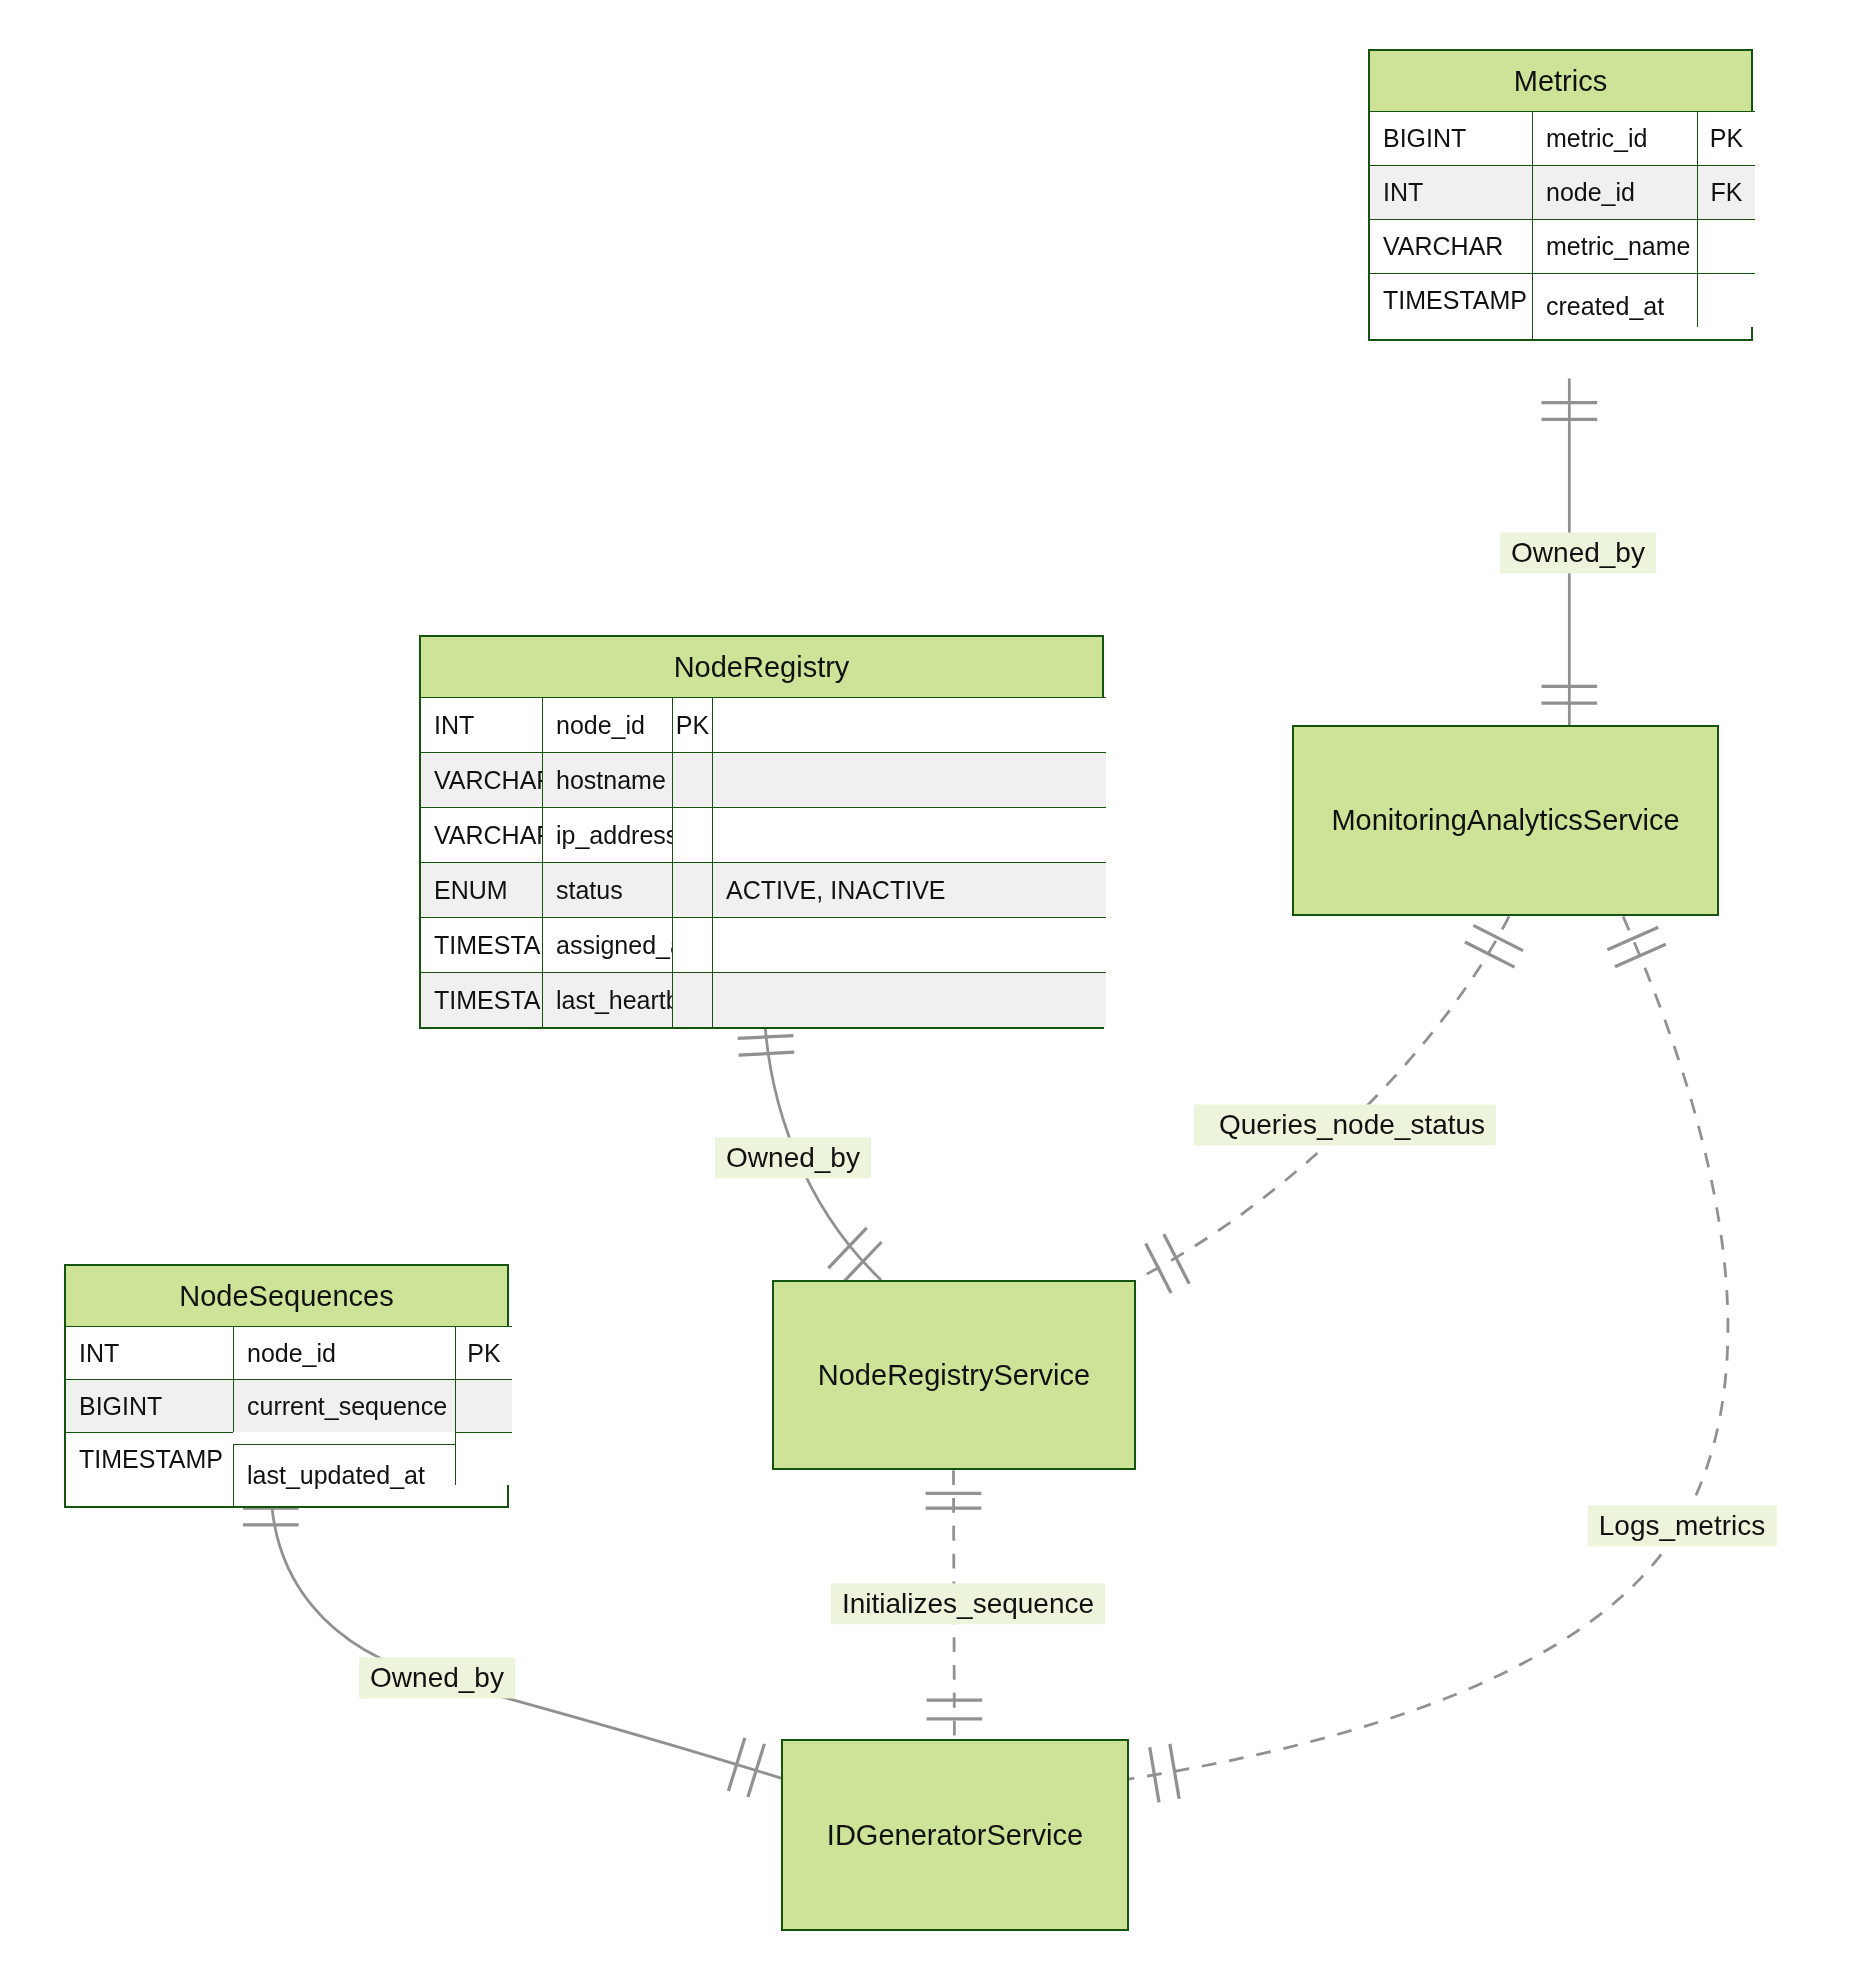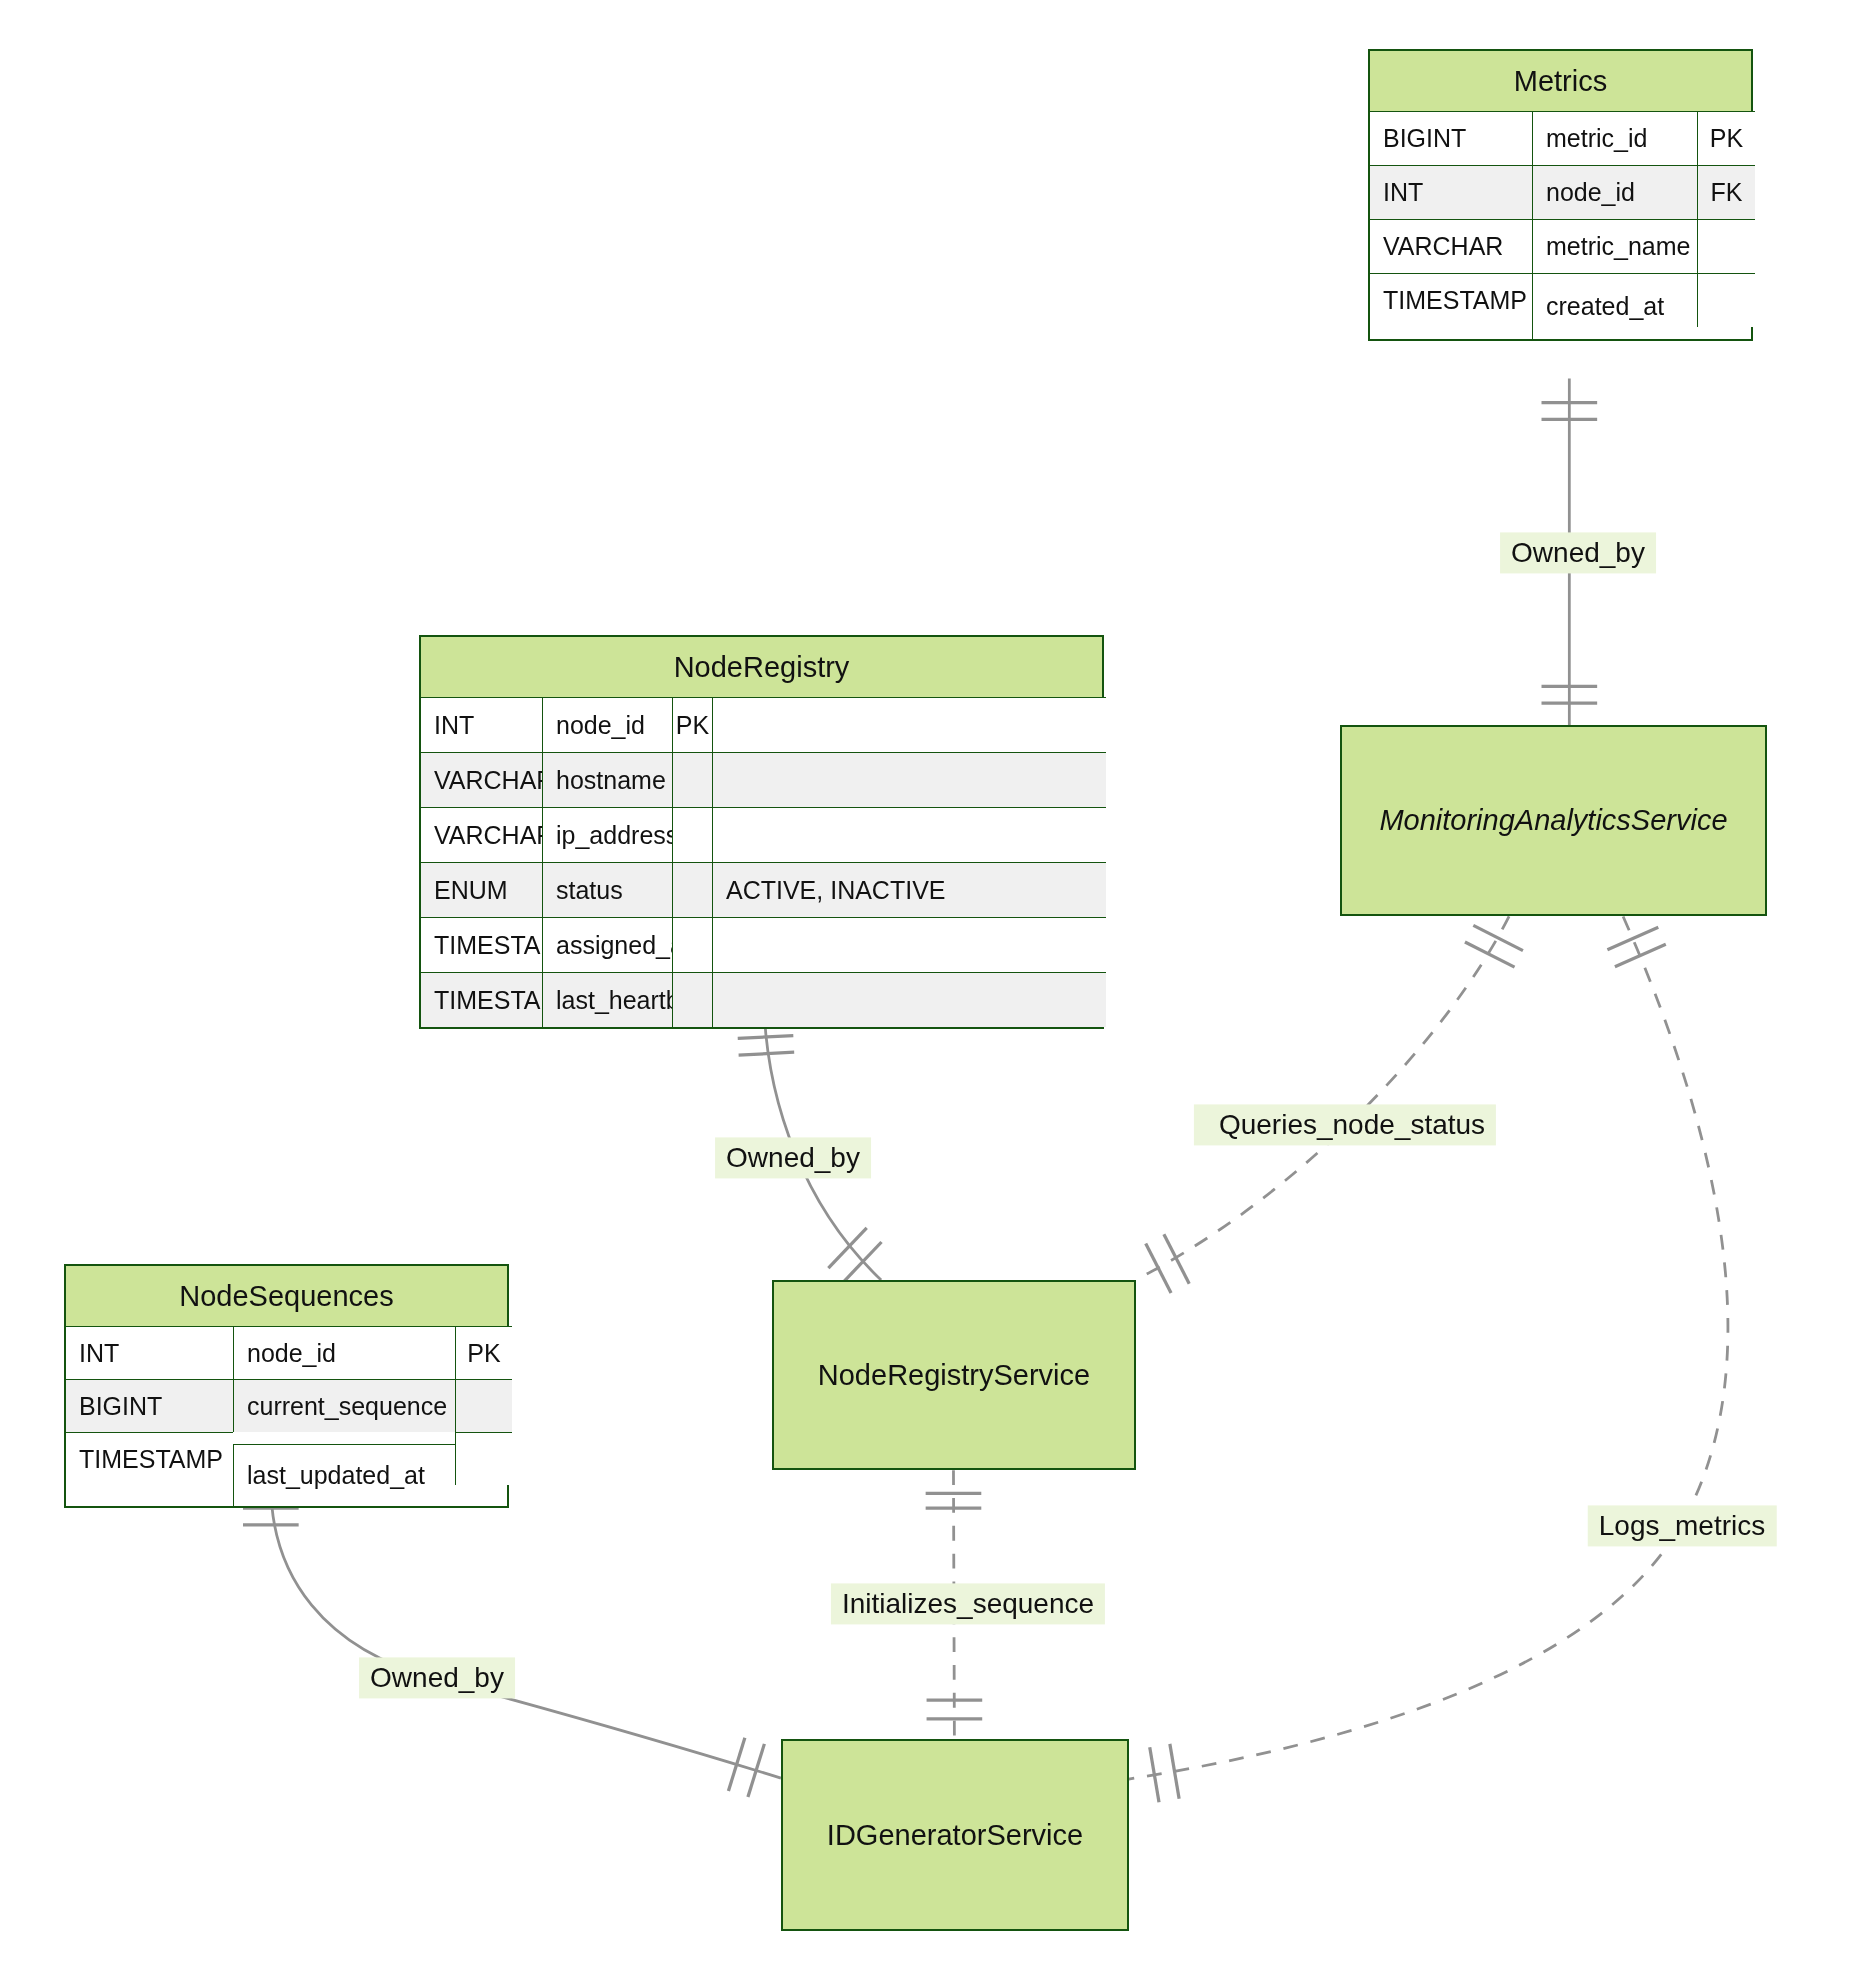--- a/index.html
+++ b/index.html
@@ -136,18 +136,18 @@
           <div class="cell c0" style="height: 53px; background: rgb(240, 240, 240);">BIGINT</div>
           <div class="cell c1" style="height: 53px; background: rgb(240, 240, 240);">current_sequence</div>
           <div class="cell c2 key" style="height: 53px; background: rgb(240, 240, 240);"></div>
         </div>
         <div class="entity-row" style="grid-template-columns: 167px 222px 57px;">
           <div class="cell c0" style="height: 53px; background: rgb(255, 255, 255);">TIMESTAMP</div>
           <div class="cell c1" style="height: 62px; background: rgb(255, 255, 255); margin-top: 12px;">last_updated_at</div>
           <div class="cell c2 key" style="height: 53px; background: rgb(255, 255, 255);"></div>
         </div>
       </div>
-      <div class="service" style="left: 1340px; top: 725px; width: 427px; height: 191px; font-style: italic;">MonitoringAnalyticsService</div>
+      <div class="service" style="left: 1292px; top: 725px; width: 427px; height: 191px;">MonitoringAnalyticsService</div>
       <div class="service" style="left: 772px; top: 1280px; width: 364px; height: 190px;">NodeRegistryService</div>
       <div class="service" style="left: 781px; top: 1739px; width: 348px; height: 192px;">IDGeneratorService</div>
     </div>
 </div>
 
 
 </body></html>

